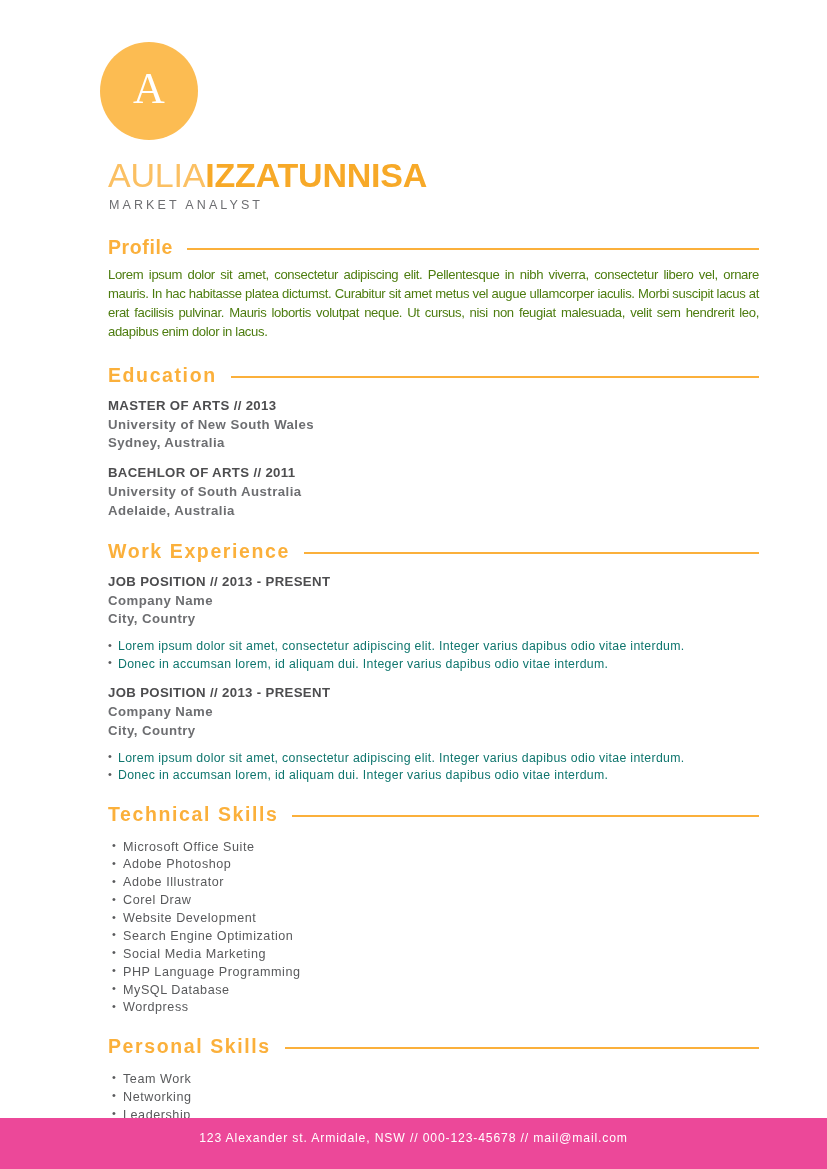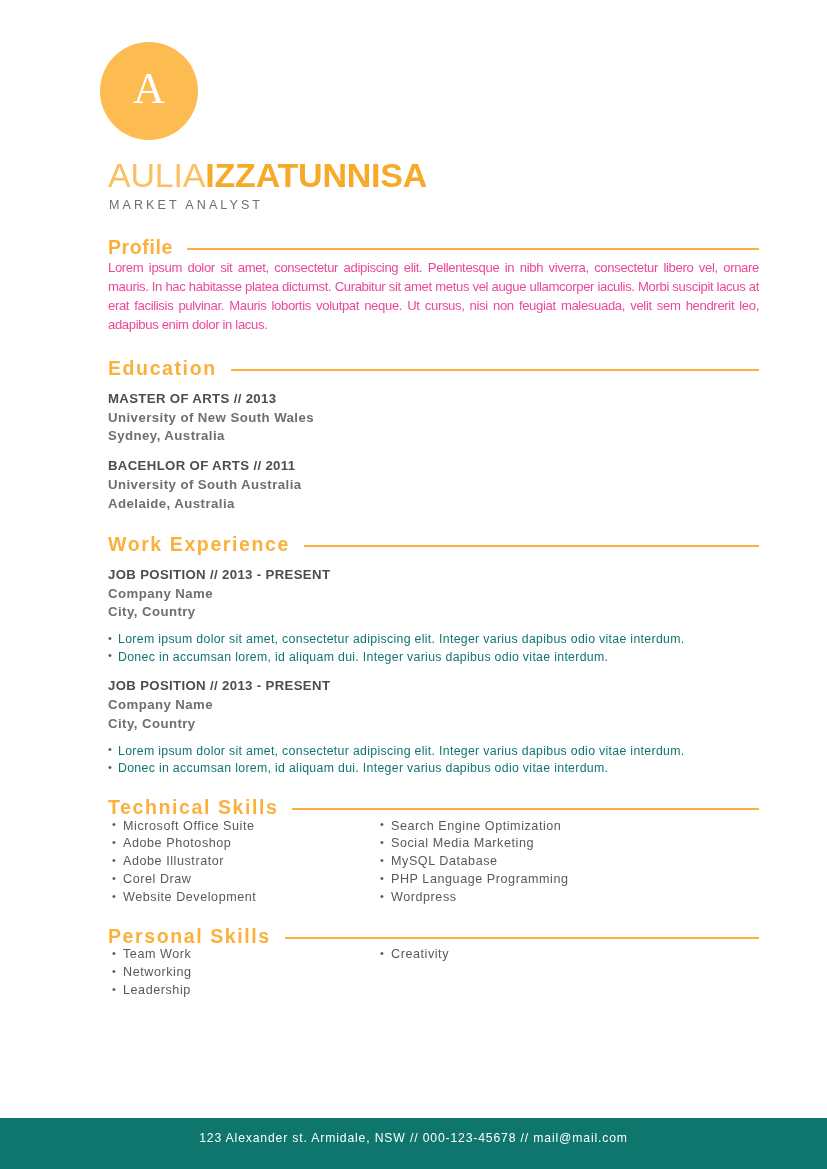--- a/index.html
+++ b/index.html
@@ -100,24 +100,24 @@
   .section-rule {
     flex: 1 1 auto;
     height: 2px;
     background: #fbb03b;
     margin-left: 14px;
     margin-top: 2px;
   }
 
   
   .profile-body {
-    margin-top: 0;
+    margin-top: 7px;
     font-size: 13.1px;
     line-height: 1.47;
-    color: #ec4899;
+    color: #4d7c0f;
     text-align: justify;
     letter-spacing: -0.35px;
   }
 
   
   .block {
     margin-top: 11px;
   }
   .block-title {
     font-size: 13.2px;
@@ -152,20 +152,22 @@
     position: absolute;
     left: 0;
     top: -0.5px;
     font-size: 11px;
     color: #58595b;
   }
 
   
   .skill-cols {
     display: flex;
+    margin-top: 14px;
+    flex-direction: column;
   }
   .skill-col {
     width: 268px;
   }
   .skill-col.second {
     margin-left: 0;
   }
   .skill-list {
     list-style: none;
     margin: 0;
@@ -192,21 +194,21 @@
   .sec-gap-md { margin-top: 22px; }
   .sec-gap-sm { margin-top: 20px; }
 
   
   .footer-bar {
     position: absolute;
     left: 0;
     right: 0;
     top: 1118px;
     height: 51px;
-    background: #0f766e;
+    background: #ec4899;
     display: flex;
     align-items: flex-start;
     justify-content: center;
   }
   .footer-text {
     margin-top: 13px;
     font-size: 12.2px;
     color: #ffffff;
     letter-spacing: 0.85px;
     white-space: nowrap;
@@ -295,22 +297,22 @@
             <li>Adobe Photoshop</li>
             <li>Adobe Illustrator</li>
             <li>Corel Draw</li>
             <li>Website Development</li>
           </ul>
         </div>
         <div class="skill-col second">
           <ul class="skill-list">
             <li>Search Engine Optimization</li>
             <li>Social Media Marketing</li>
+            <li>PHP Language Programming</li>
             <li>MySQL Database</li>
-            <li>PHP Language Programming</li>
             <li>Wordpress</li>
           </ul>
         </div>
       </div>
     </section>
 
     <section class="sec-gap-sm">
       <div class="section-head">
         <span class="section-title spaced">Personal Skills</span>
         <span class="section-rule"></span>

